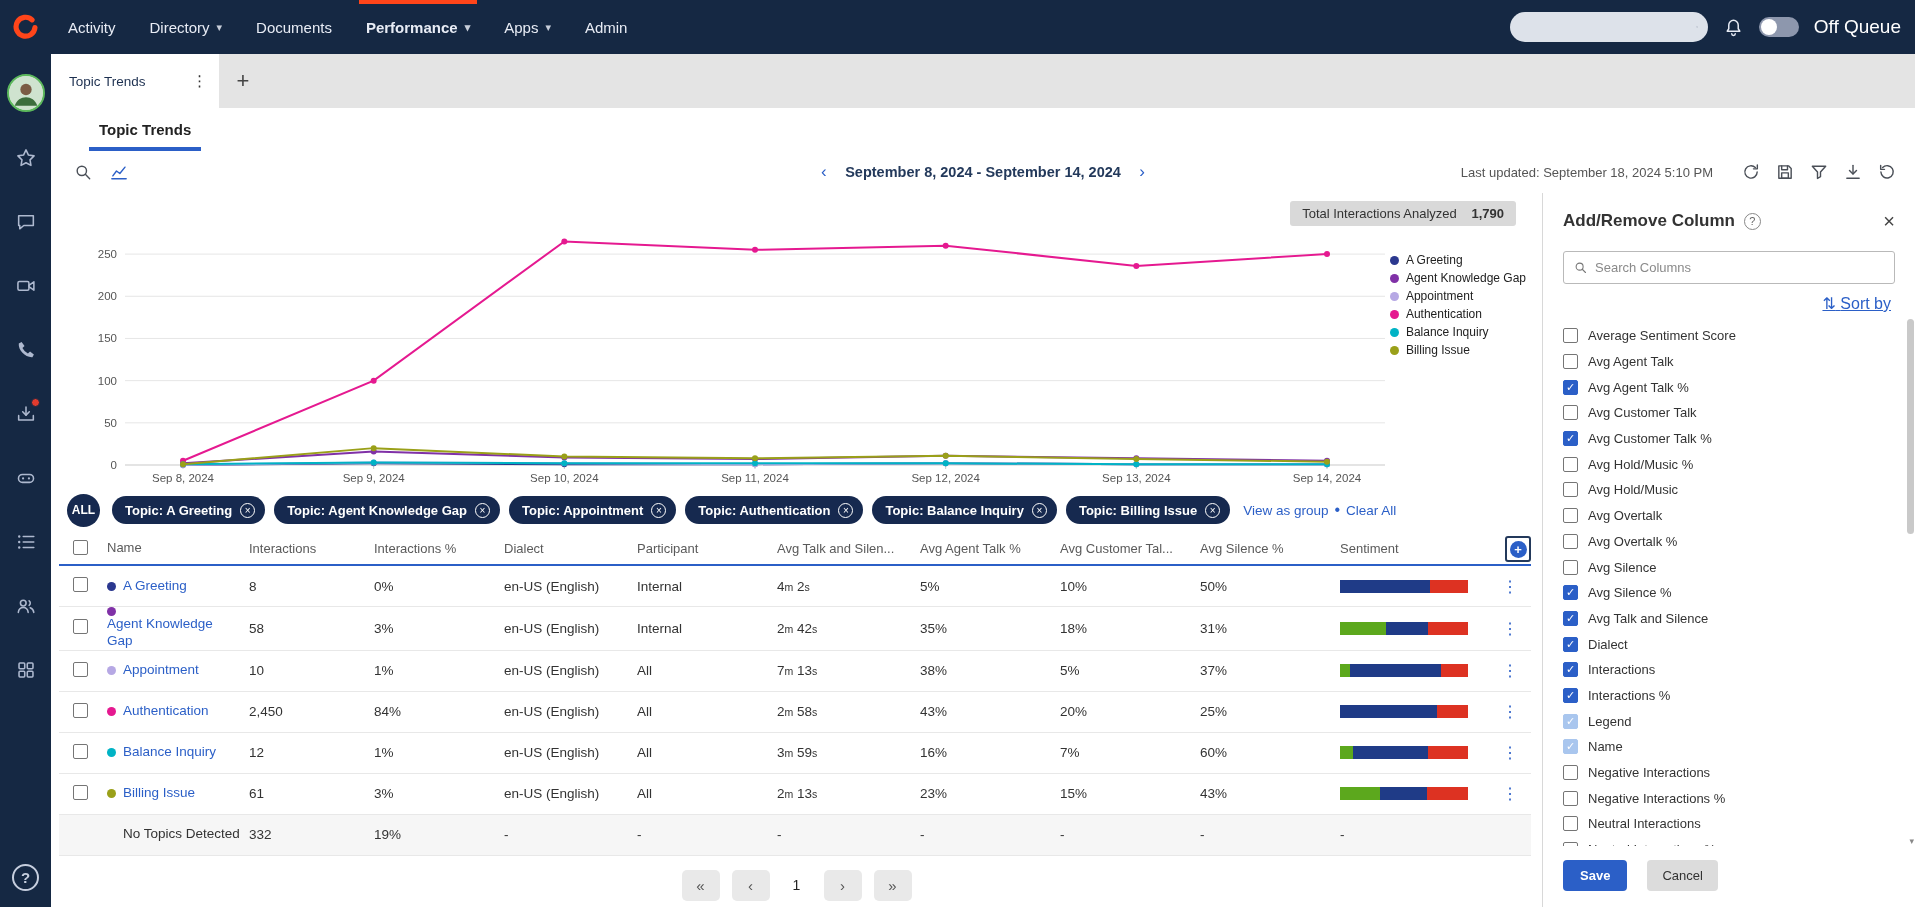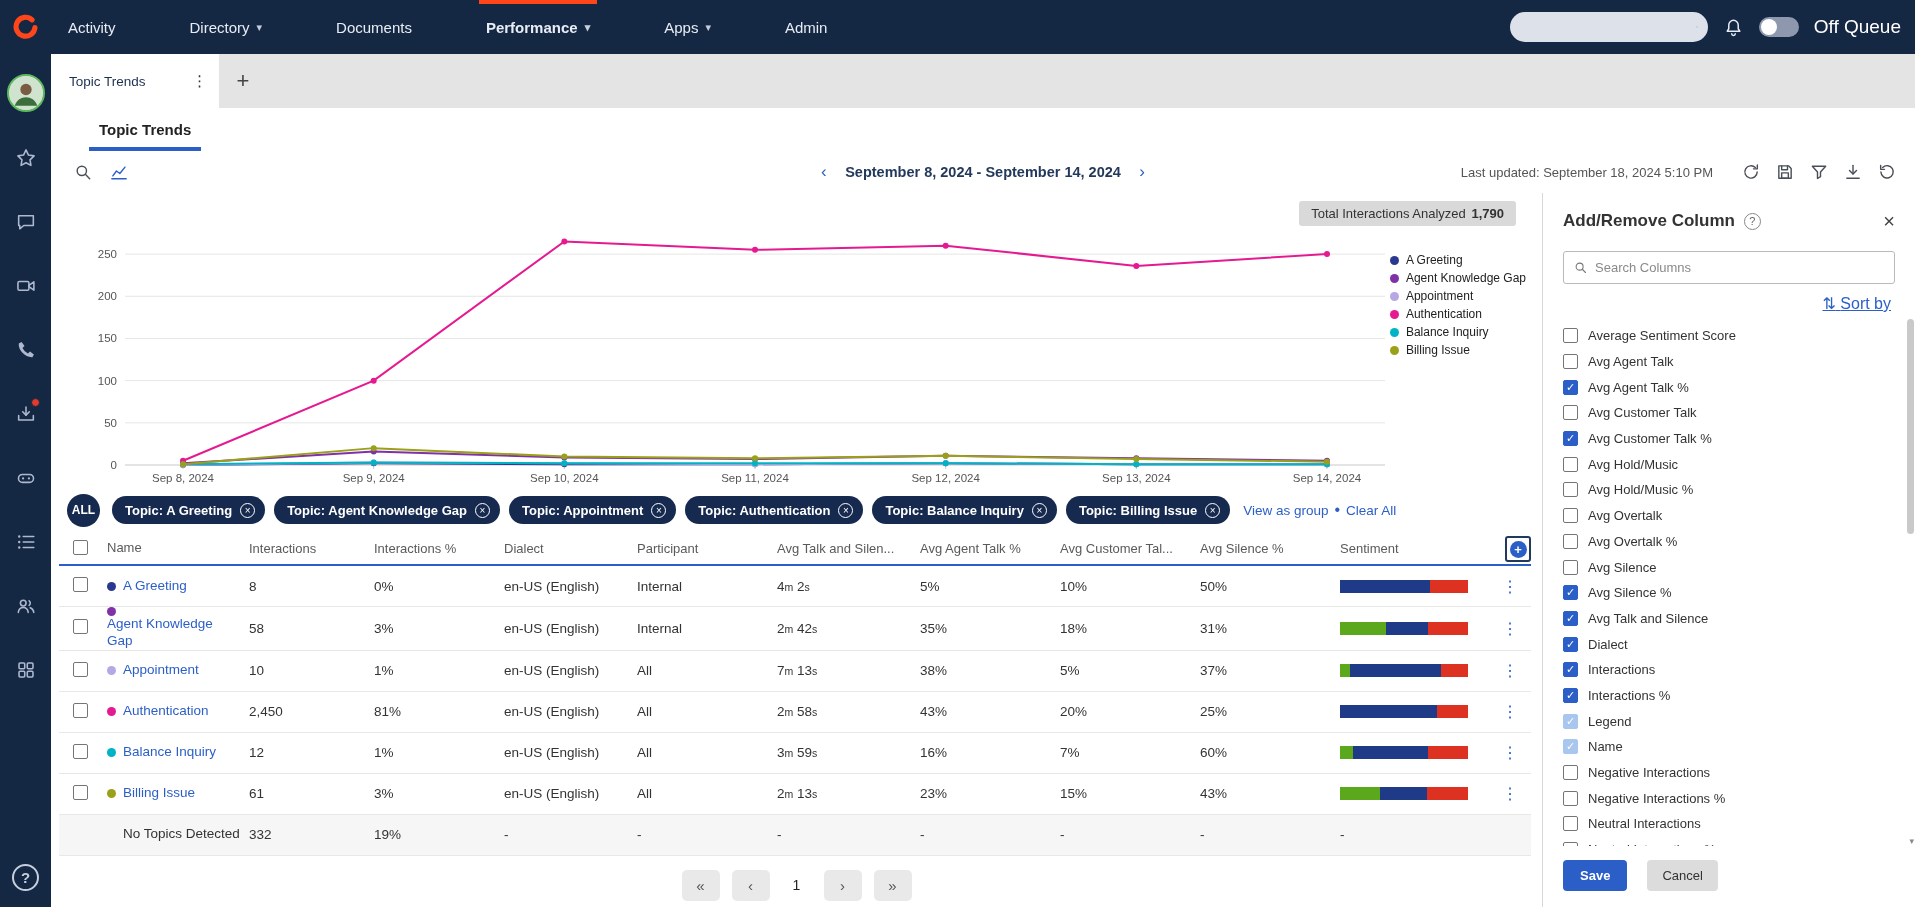--- a/index.html
+++ b/index.html
@@ -3,21 +3,21 @@
 <meta charset="utf-8">
 <style>
   * { margin:0; padding:0; box-sizing:border-box; }
   html,body { width:1915px; height:907px; overflow:hidden; }
   body { font-family:"Liberation Sans", sans-serif; background:#fff; color:#333; }
   [data-interactable="true"] { cursor:pointer; }
 
   
   .topnav { height:54px; background:#152843; display:flex; align-items:stretch; color:#e8ecf5; }
   .logo-box { width:51px; display:flex; align-items:center; justify-content:center; }
-  .nav-items { display:flex;gap:40px; }
+  .nav-items { display:flex; }
   .nav-item { padding:0 17px; display:flex; align-items:center; gap:7px; font-size:15px; position:relative; }
   .nav-item.active { font-weight:bold; }
   .nav-item.active::before { content:""; position:absolute; top:0; left:10px; right:10px; height:4px; background:#FF451A; }
   .caret { font-size:11px; opacity:.85; }
   .topnav-right { margin-left:auto; display:flex; align-items:center; gap:15px; padding-right:14px; }
   .nav-search { width:198px; height:30px; border-radius:15px; background:#dde2ea; display:flex; align-items:center; padding:0 10px; }
   .nav-search input { flex:1; border:none; outline:none; background:transparent; font-size:13px; color:#333; font-family:inherit; }
   .nav-search .svg-ic { width:16px; height:16px; color:#8a93a3; }
   .bell { width:21px; height:21px; color:#e8ecf5; display:inline-flex; }
   .toggle { width:40px; height:20px; border-radius:10px; background:#8d97ad; position:relative; display:inline-block; }
@@ -53,21 +53,21 @@
   .last-updated { font-size:13px; color:#555; margin-right:14px; }
   .tb-icons-right { display:flex; align-items:center; }
   .tb-icons-right .tb-icon { margin-right:0; margin-left:14px; }
 
   .page { flex:1; display:flex; min-height:0; }
   .main { width:1491px; flex:none; position:relative; }
 
   
   .chart-block { position:relative; height:296px; }
   .badge { position:absolute; top:8px; right:26px; background:#d9d9d9; color:#333; font-size:13px; padding:5px 12px; border-radius:3px; }
-  .badge b { margin-left:2px; }
+  .badge b { margin-left:11px; }
   #chart-holder { position:absolute; left:8px; top:26px; }
   .legend { position:absolute; right:16px; top:60px; }
   .legend-item { display:flex; align-items:center; gap:7px; margin-bottom:4px; }
   .legend-dot { width:9px; height:9px; border-radius:50%; flex:none; }
   .legend-label { font-size:12px; color:#222; }
   .ax { font-size:11.5px; fill:#555; font-family:"Liberation Sans",sans-serif; }
 
   
   .chips-row { display:flex; align-items:center; padding:6px 0 8px 16px; height:44px; }
   .chip { background:#16294F; color:#fff; border-radius:15px; padding:0 10px 0 13px; height:28px; display:inline-flex; align-items:center; gap:8px; font-size:13px; font-weight:bold; margin-right:9px; }
@@ -578,21 +578,21 @@
                   </div>
                   <div class="tcell c-kebab" data-interactable="false"><span class="row-kebab" data-interactable="true">⋮</span></div>
                 </div>
                 <div class="trow" data-interactable="false">
                   <div class="tcell c-check" data-interactable="false"><span class="checkbox" data-interactable="true"></span></div>
                   <div class="tcell c-name cellflex" data-interactable="false">
                     <span class="topic-dot" data-interactable="false" style="background: rgb(229, 25, 144);"></span>
                     <a class="topic-link" data-interactable="true">Authentication</a>
                   </div>
                   <div class="tcell c-int" data-interactable="false">2,450</div>
-                  <div class="tcell c-intp" data-interactable="false">81%</div>
+                  <div class="tcell c-intp" data-interactable="false">84%</div>
                   <div class="tcell c-dial" data-interactable="false">en-US (English)</div>
                   <div class="tcell c-part" data-interactable="false">All</div>
                   <div class="tcell c-talk" data-interactable="false">2<span class="u">m</span> 58<span class="u">s</span></div>
                   <div class="tcell c-agent" data-interactable="false">43%</div>
                   <div class="tcell c-cust" data-interactable="false">20%</div>
                   <div class="tcell c-sil" data-interactable="false">25%</div>
                   <div class="tcell c-sent" data-interactable="false">
                     <span class="sent-bar" data-interactable="false">
                       <span class="seg" data-interactable="false" style="width: 76%; background: rgb(31, 59, 135);"></span>
                       <span class="seg" data-interactable="false" style="width: 24%; background: rgb(221, 50, 34);"></span>
@@ -714,25 +714,25 @@
               <div class="col-item" data-interactable="true">
                 <span class="checkbox" data-interactable="true"></span>
                 <span class="col-label" data-interactable="false">Avg Customer Talk</span>
               </div>
               <div class="col-item" data-interactable="true">
                 <span class="checkbox checked" data-interactable="true">✓</span>
                 <span class="col-label" data-interactable="false">Avg Customer Talk %</span>
               </div>
               <div class="col-item" data-interactable="true">
                 <span class="checkbox" data-interactable="true"></span>
+                <span class="col-label" data-interactable="false">Avg Hold/Music %</span>
+              </div>
+              <div class="col-item" data-interactable="true">
+                <span class="checkbox" data-interactable="true"></span>
                 <span class="col-label" data-interactable="false">Avg Hold/Music</span>
-              </div>
-              <div class="col-item" data-interactable="true">
-                <span class="checkbox" data-interactable="true"></span>
-                <span class="col-label" data-interactable="false">Avg Hold/Music %</span>
               </div>
               <div class="col-item" data-interactable="true">
                 <span class="checkbox" data-interactable="true"></span>
                 <span class="col-label" data-interactable="false">Avg Overtalk</span>
               </div>
               <div class="col-item" data-interactable="true">
                 <span class="checkbox" data-interactable="true"></span>
                 <span class="col-label" data-interactable="false">Avg Overtalk %</span>
               </div>
               <div class="col-item" data-interactable="true">

